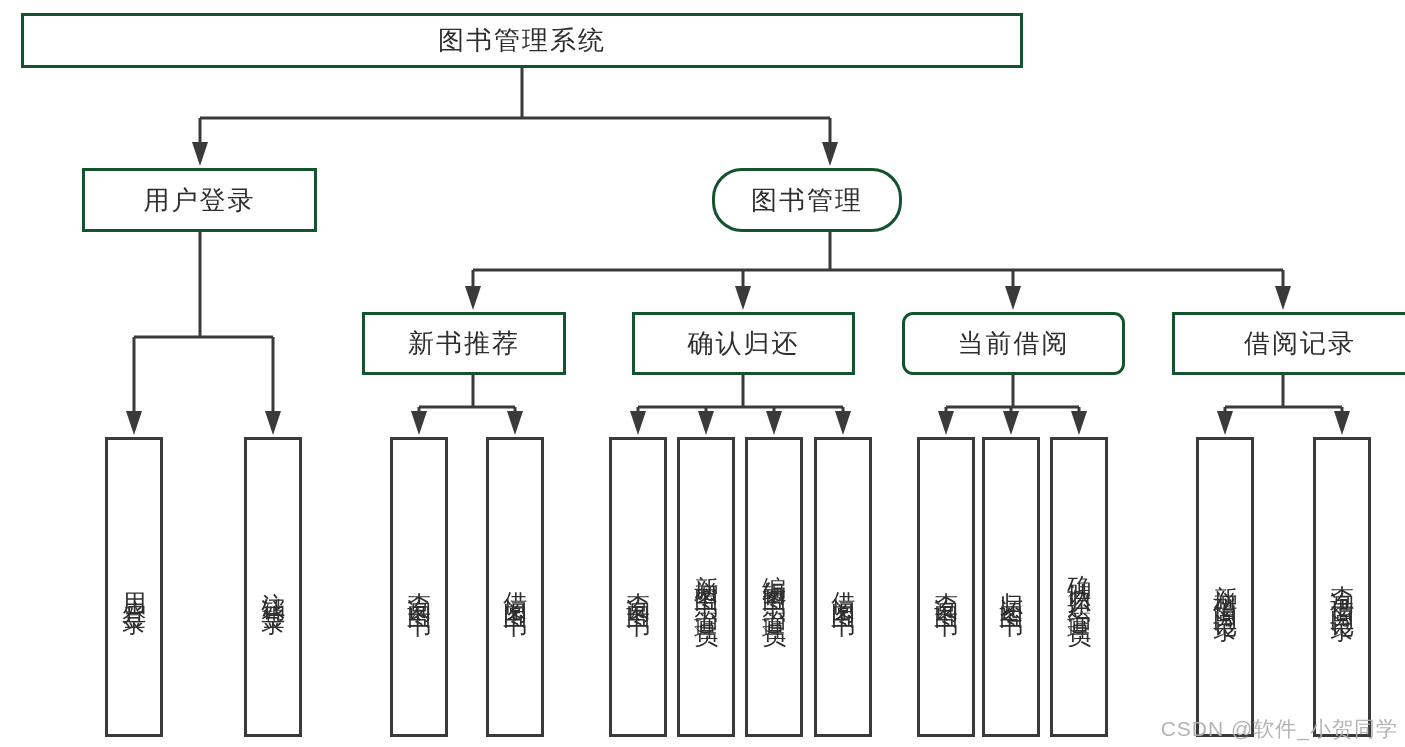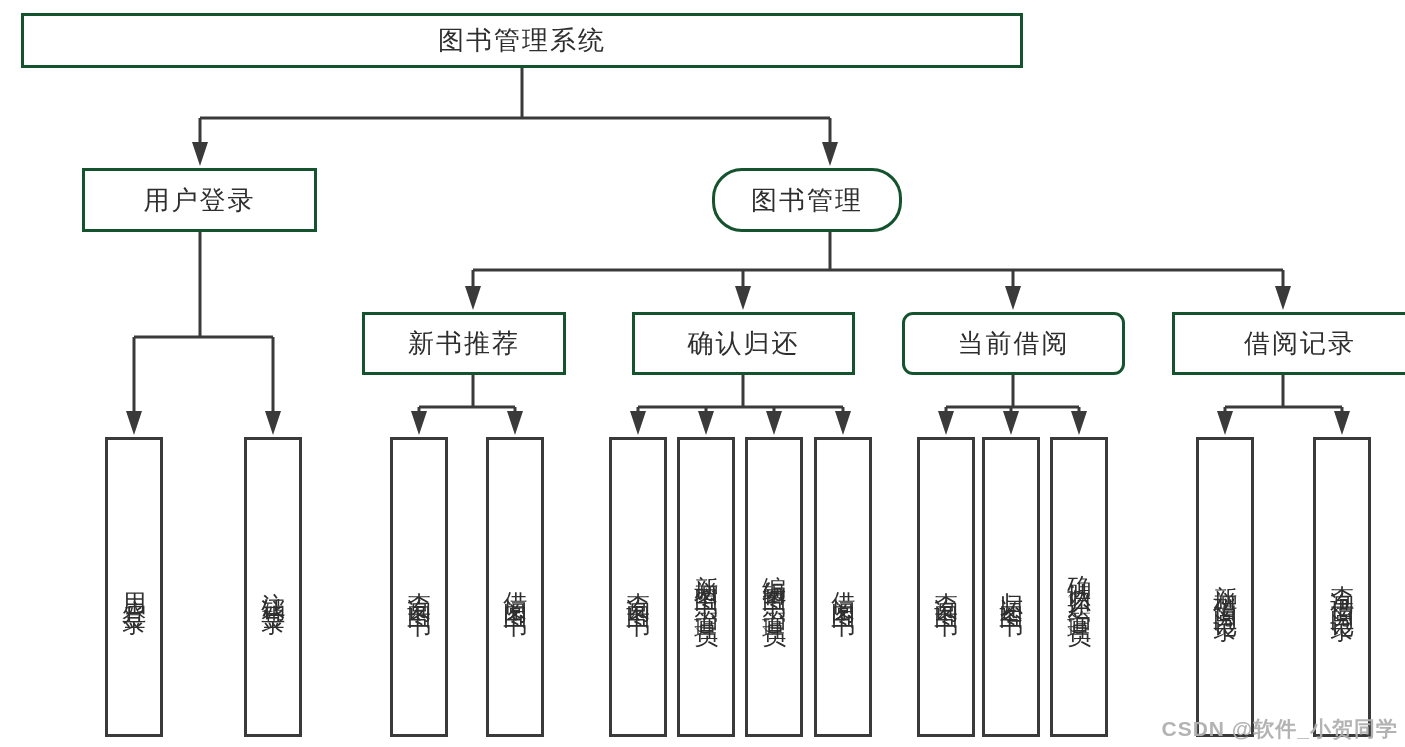--- a/index.html
+++ b/index.html
@@ -56,21 +56,20 @@
   }
   .watermark {
     position: absolute;
     right: 7px;
     top: 715px;
     z-index: 2;
     color: rgba(175,175,175,0.95);
     font-size: 21px;
     letter-spacing: 1px;
     white-space: nowrap;
-    font-weight: bold;
   }
   
   #n-root           { left: 21px;   top: 13px;  width: 1002px; height: 55px; }
   #n-user-login     { left: 82px;   top: 168px; width: 235px;  height: 64px; }
   #n-book-mgmt      { left: 712px;  top: 168px; width: 190px;  height: 64px; border-radius: 30px; }
   #n-new-book       { left: 362px;  top: 312px; width: 204px;  height: 63px; }
   #n-book-borrow    { left: 632px;  top: 312px; width: 223px;  height: 63px; }
   #n-current-borrow { left: 902px;  top: 312px; width: 223px;  height: 63px; border-radius: 11px; }
   #n-borrow-record  { left: 1172px; top: 312px; width: 256px;  height: 63px; text-align: right; }
 

